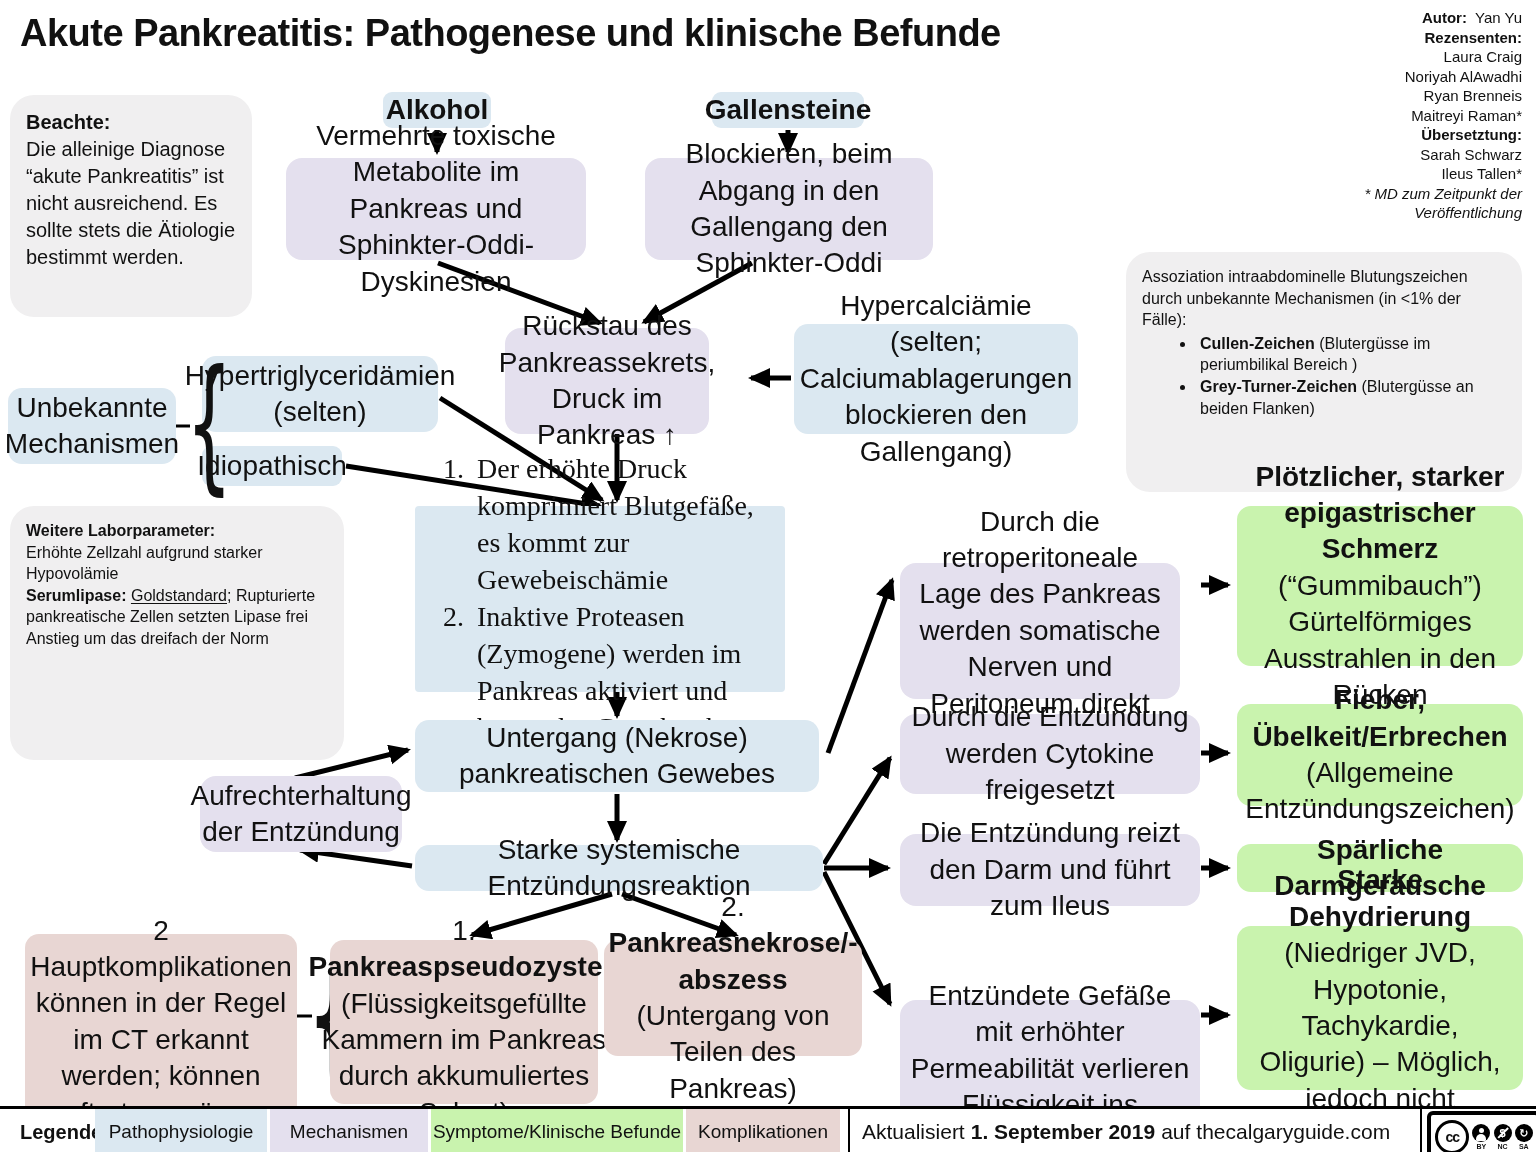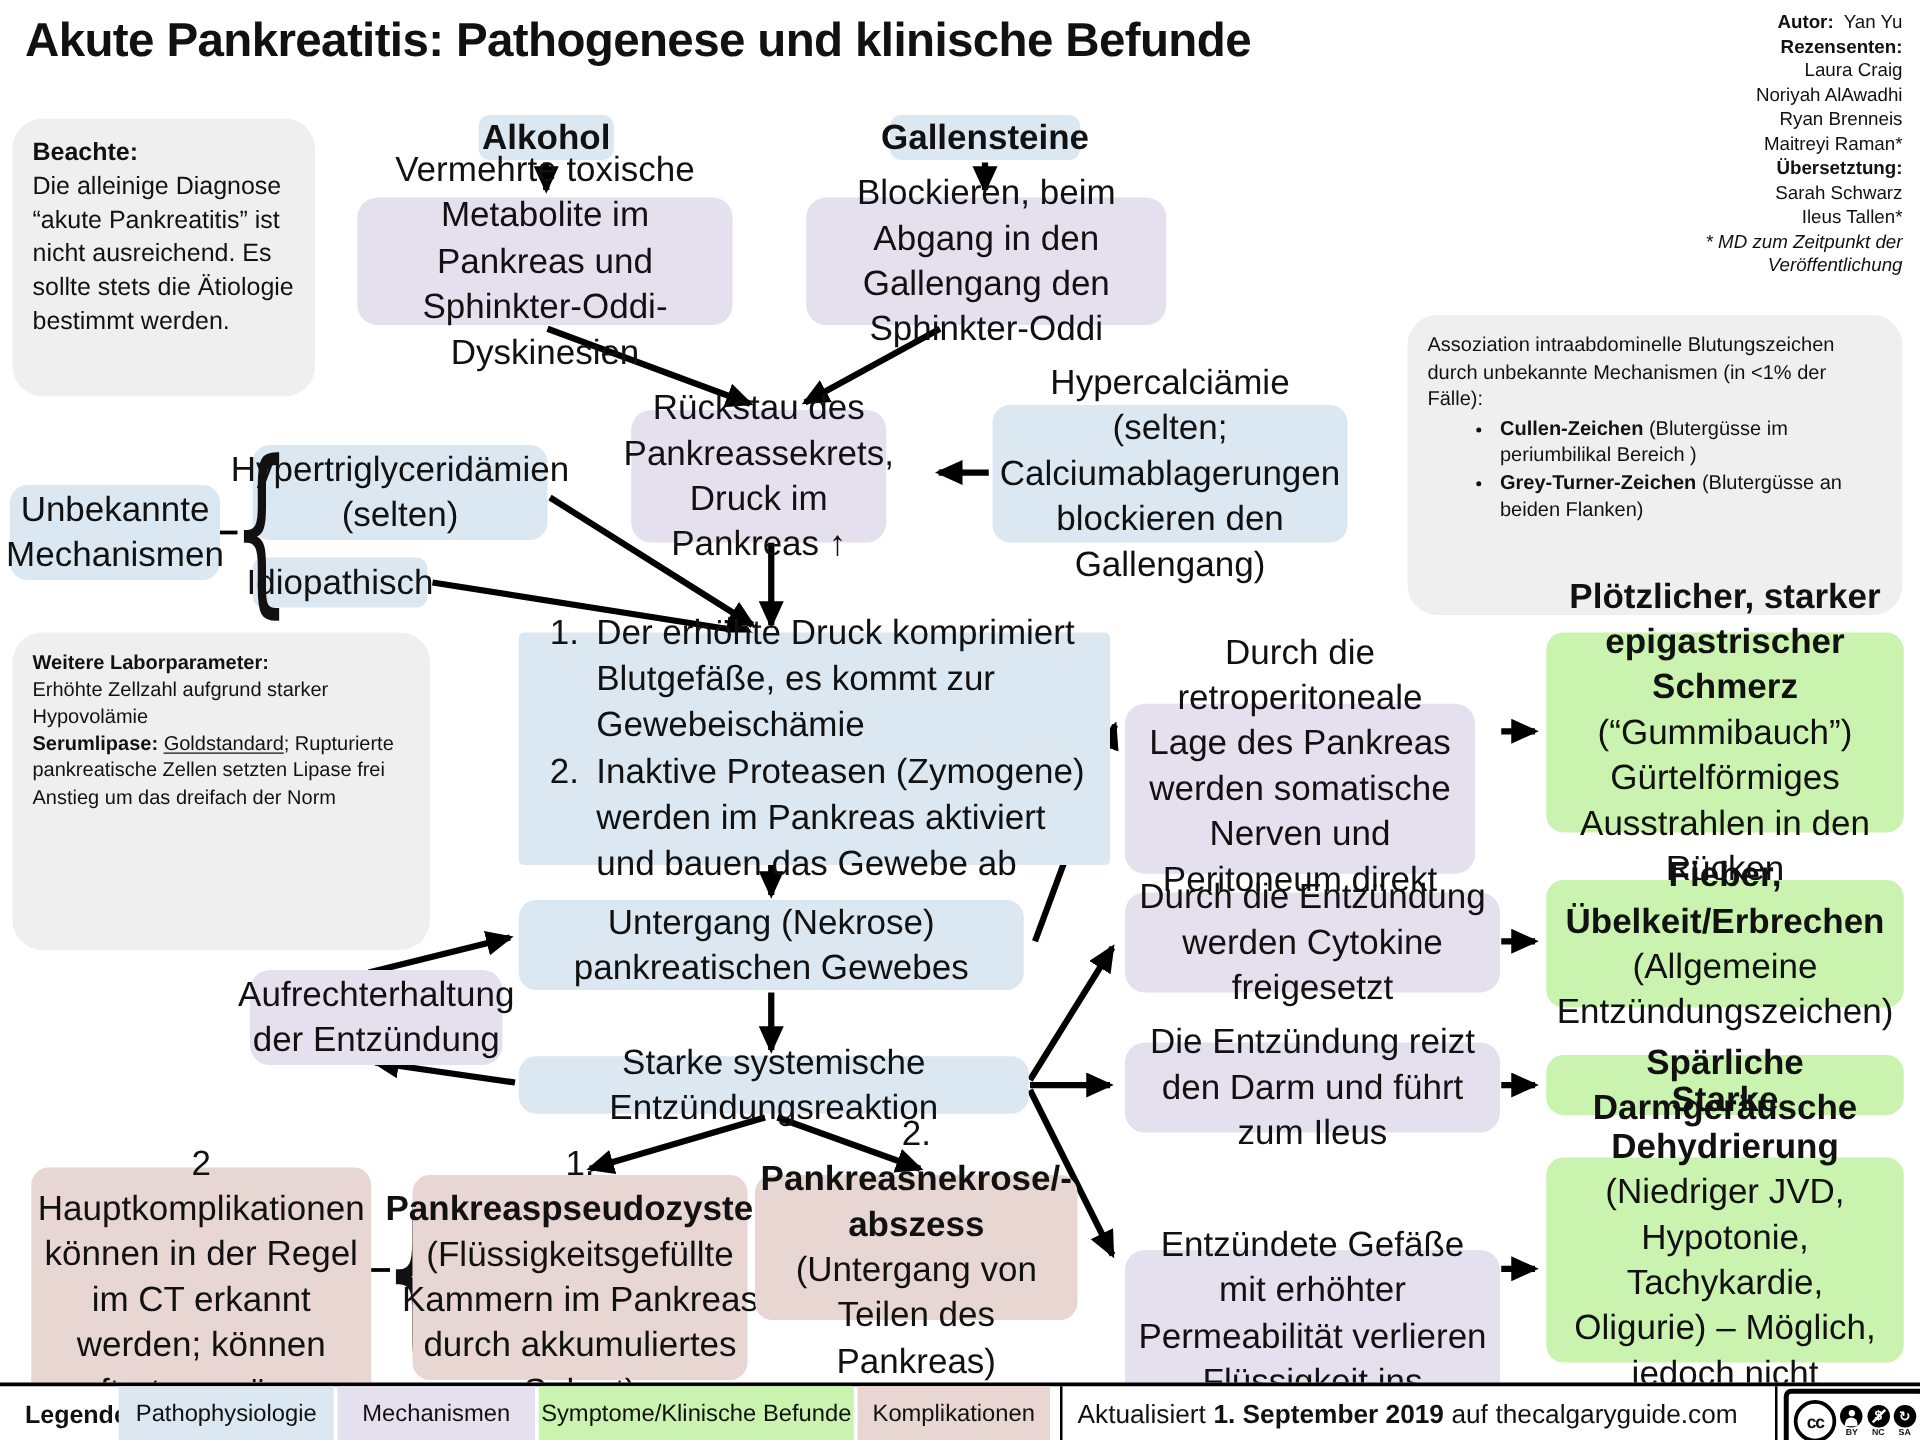--- a/index.html
+++ b/index.html
@@ -138,21 +138,21 @@
   </div>
 
   <div class="abs bg-note notebox sm" style="left:10px;top:506px;width:334px;height:254px;">
     <span class="bold">Weitere Laborparameter:</span><br>
     <span>Erhöhte Zellzahl aufgrund starker Hypovolämie</span><br>
     <span class="bold">Serumlipase:</span>
     <u>Goldstandard</u><span>; Rupturierte pankreatische Zellen setzten Lipase frei</span><br>
     <span>Anstieg um das dreifach der Norm</span>
   </div>
 
-  <div class="abs box bg-blue" style="left:415px;top:506px;width:473px;height:186px;border-radius:4px;align-items:flex-start;">
+  <div class="abs box bg-blue" style="left:415px;top:506px;width:370px;height:186px;border-radius:4px;align-items:flex-start;font-family:Liberation Serif, serif;">
     <ol class="patho">
       <li>Der erhöhte Druck komprimiert Blutgefäße,  es kommt zur Gewebeischämie</li>
       <li>Inaktive Proteasen (Zymogene) werden im Pankreas aktiviert und bauen das Gewebe ab</li>
     </ol>
   </div>
 
   <div class="abs box bg-blue" style="left:415px;top:720px;width:404px;height:72px;">Untergang (Nekrose) pankreatischen Gewebes</div>
   <div class="abs box bg-purple" style="left:200px;top:776px;width:202px;height:76px;">Aufrechterhaltung der Entzündung</div>
   <div class="abs box bg-blue" style="left:415px;top:845px;width:408px;height:46px;">Starke systemische Entzündungsreaktion</div>
 

